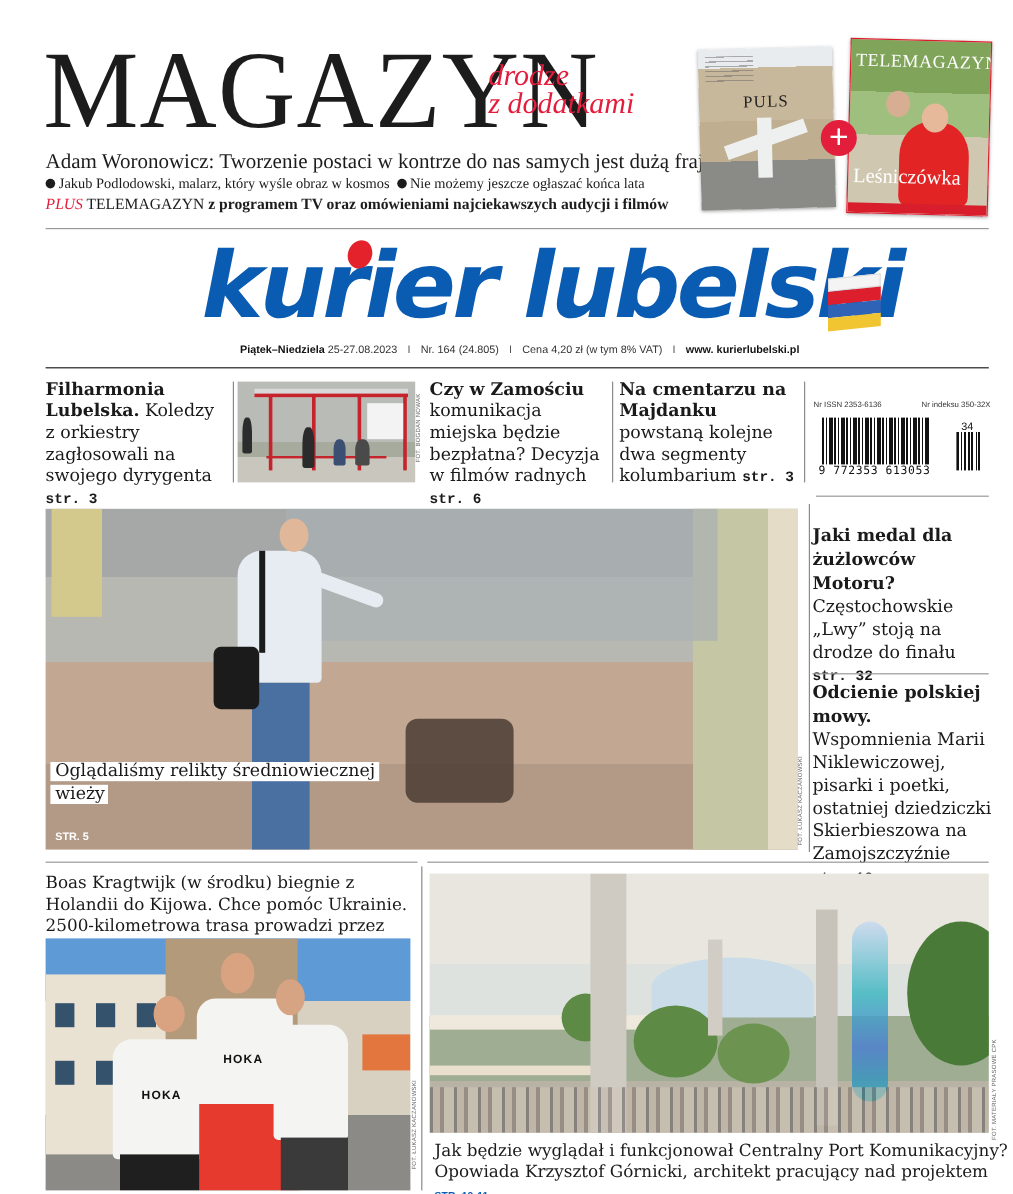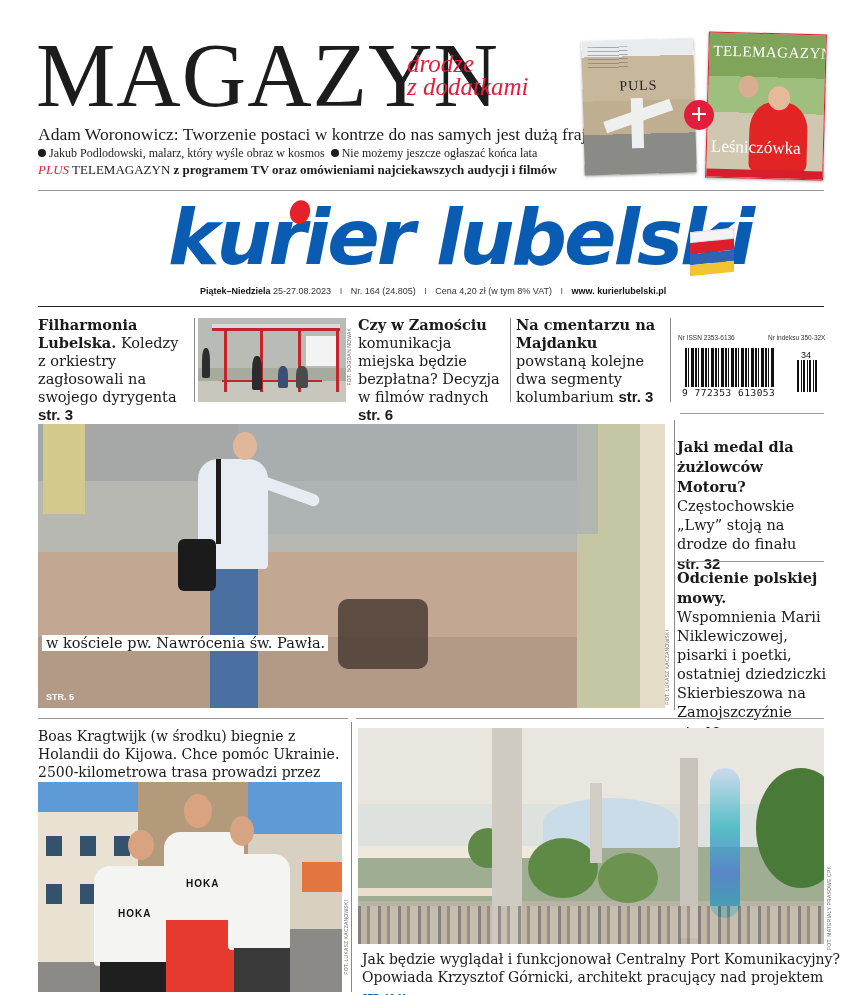--- a/index.html
+++ b/index.html
@@ -39,21 +39,21 @@
   .mast-dot { left: 290px; top: 200px; width: 20px; height: 24px; background: #e3222c; border-radius: 50%; transform: rotate(20deg); }
   .flag { left: 690px; top: 230px; width: 44px; height: 46px; transform: skewY(-6deg); }
   .flag div { height: 11px; }
   .mast-info { left: 200px; top: 286px; font-family: "Liberation Sans", sans-serif; font-size: 9px; color: #333; white-space: nowrap; }
   .mast-info b { font-weight: bold; color: #111; }
   .mast-info .sep { margin: 0 6px; color: #555; }
 
   
   .teaser { font-family: "DejaVu Serif", serif; font-size: 14.5px; line-height: 18px; color: #1a1a1a; }
   .teaser b.head { font-weight: bold; }
-  .str { font-family: Liberation Sans, sans-serif; font-weight: bold; font-size: 15px; }
+  .str { font-family: Liberation Mono, monospace; font-weight: bold; font-size: 12px; }
   .vline { background: #8a8a8a; width: 1px; }
 
   .bus-photo { left: 198px; top: 318px; width: 148px; height: 84px; background: linear-gradient(180deg, #b9bcb6 0 60%, #a7ab9d 60% 75%, #c9c6bd 75%); overflow: hidden; }
   .bus-photo .roof { position: absolute; left: 14px; top: 6px; width: 128px; height: 7px; background: #d9d9d9; border-bottom: 3px solid #c5242c; }
   .bus-photo .p { position: absolute; width: 3px; background: #c5242c; top: 12px; height: 62px; }
   .bus-photo .bench { position: absolute; left: 24px; top: 62px; width: 100px; height: 2px; background: #c5242c; }
   .bus-photo .pane { position: absolute; left: 108px; top: 18px; width: 30px; height: 30px; background: #f3f3f3; }
   .bus-photo .fig { position: absolute; background: #2b2b2b; border-radius: 40% 40% 2px 2px; }
   .credit { font-family: "Liberation Sans", sans-serif; font-size: 5px; color: #666; writing-mode: vertical-rl; transform: rotate(180deg); white-space: nowrap; letter-spacing: 0.2px; }
 
@@ -218,21 +218,21 @@
   <div class="wall"></div>
   <div class="pit"></div>
   <div class="man-shirt"></div>
   <div class="man-arm"></div>
   <div class="man-jeans"></div>
   <div class="strap"></div>
   <div class="bag"></div>
   <div class="man-head"></div>
 </div>
 <div class="abs caption-box" style="left:42px; top:634px; width:300px;">
-  <div><span>w kościele pw. Nawrócenia św. Pawła.</span></div>
+  <div><span>Oglądaliśmy relikty średniowiecznej wieży</span></div>
 </div>
 <div class="abs str-white" style="left:46px; top:692px;">STR. 5</div>
 <div class="abs credit" style="left:664px; top:630px;">FOT. ŁUKASZ KACZANOWSKI</div>
 
 <div class="abs vline" style="left:674px; top:420px; height:290px;"></div>
 <div class="abs right-col" style="left:677px; top:420px; width:150px;margin-top:17px;">
   <b>Jaki medal dla żużlowców Motoru?</b>
   <span>Częstochowskie „Lwy” stoją na drodze do finału</span><br>
   <span class="str">str. 32</span>
 </div>

